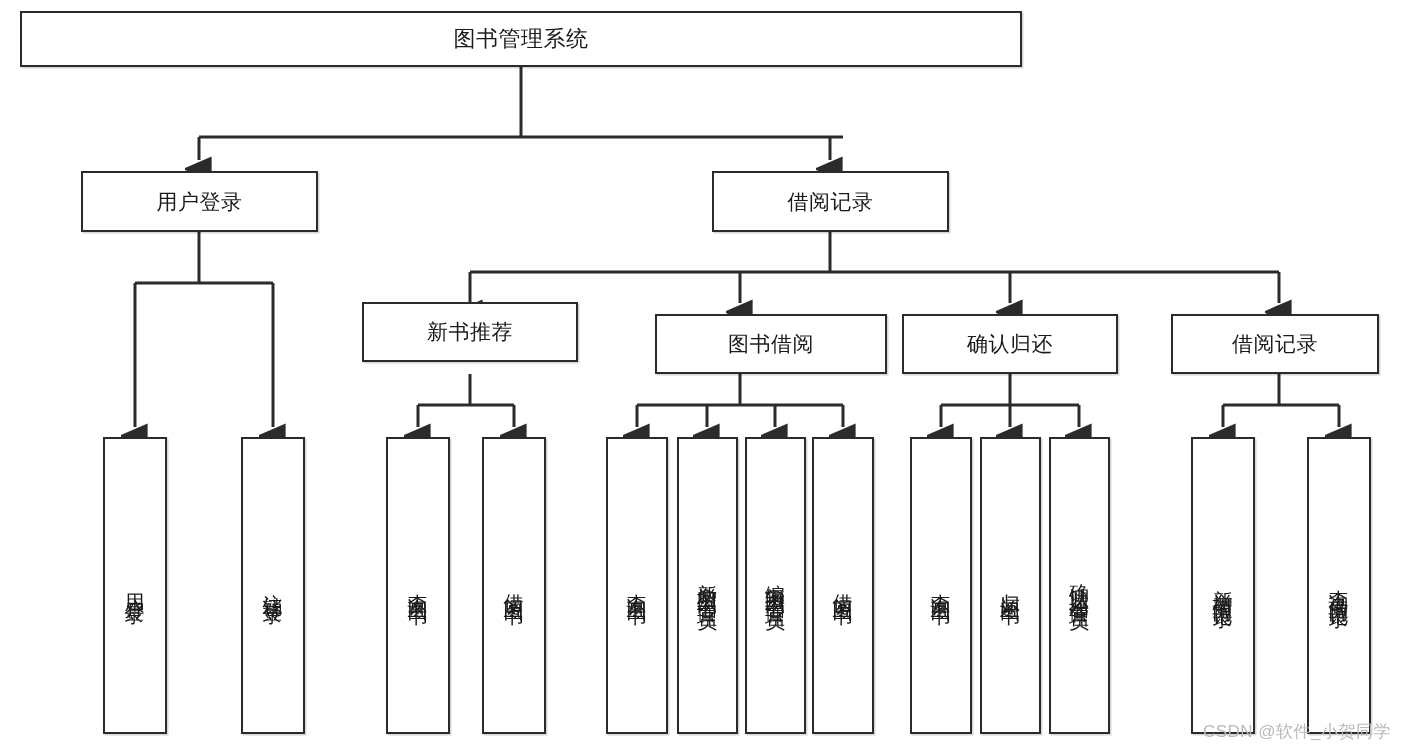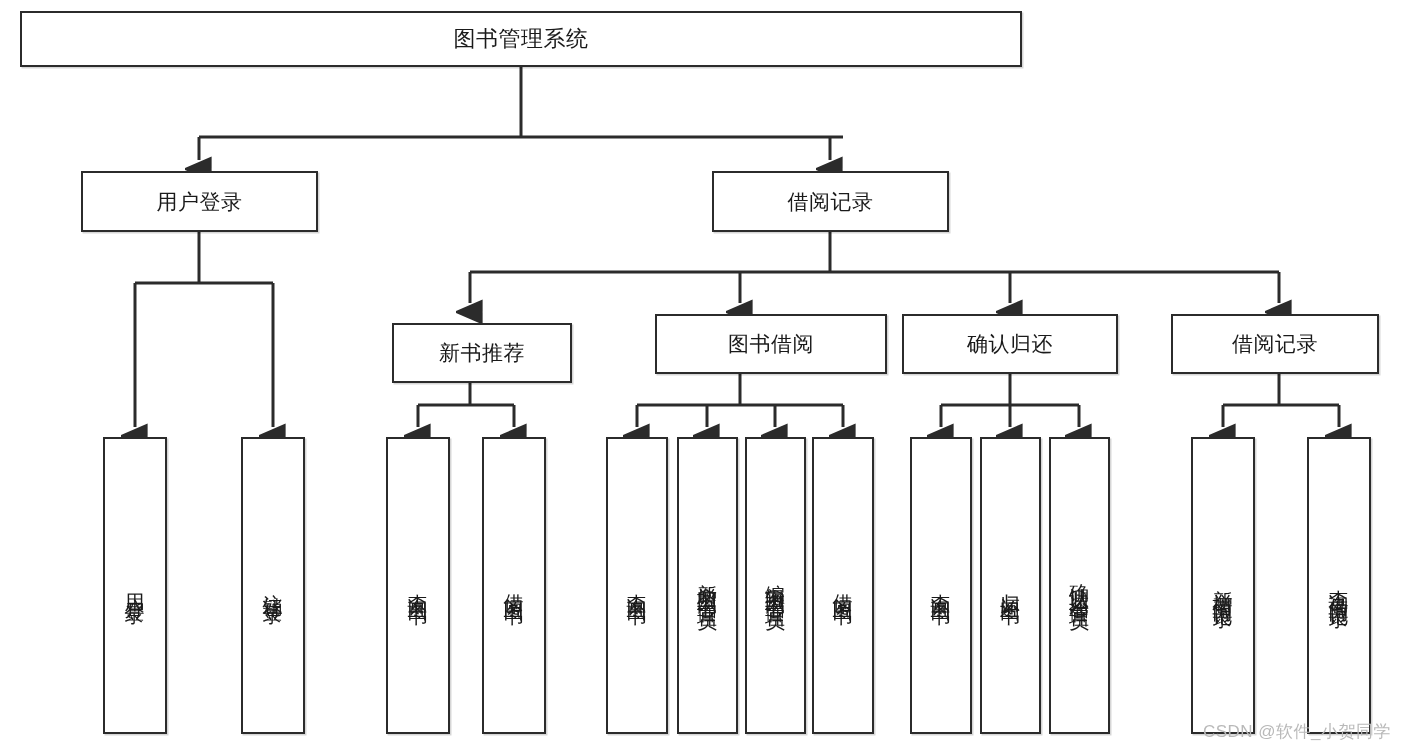--- a/index.html
+++ b/index.html
@@ -136,21 +136,21 @@
   </div>
 
   <div class="node horiz" style="left:81px; top:171px; width:237px; height:61px;">
     <span class="label">用户登录</span>
   </div>
 
   <div class="node horiz" style="left:712px; top:171px; width:237px; height:61px;">
     <span class="label">借阅记录</span>
   </div>
 
-  <div class="node horiz" style="left:362px; top:323px; width:180px; height:60px;margin-left:30px;">
+  <div class="node horiz" style="left:362px; top:302px; width:216px; height:60px;">
     <span class="label">新书推荐</span>
   </div>
 
   <div class="node horiz" style="left:655px; top:314px; width:232px; height:60px;">
     <span class="label">图书借阅</span>
   </div>
 
   <div class="node horiz" style="left:902px; top:314px; width:216px; height:60px;">
     <span class="label">确认归还</span>
   </div>

